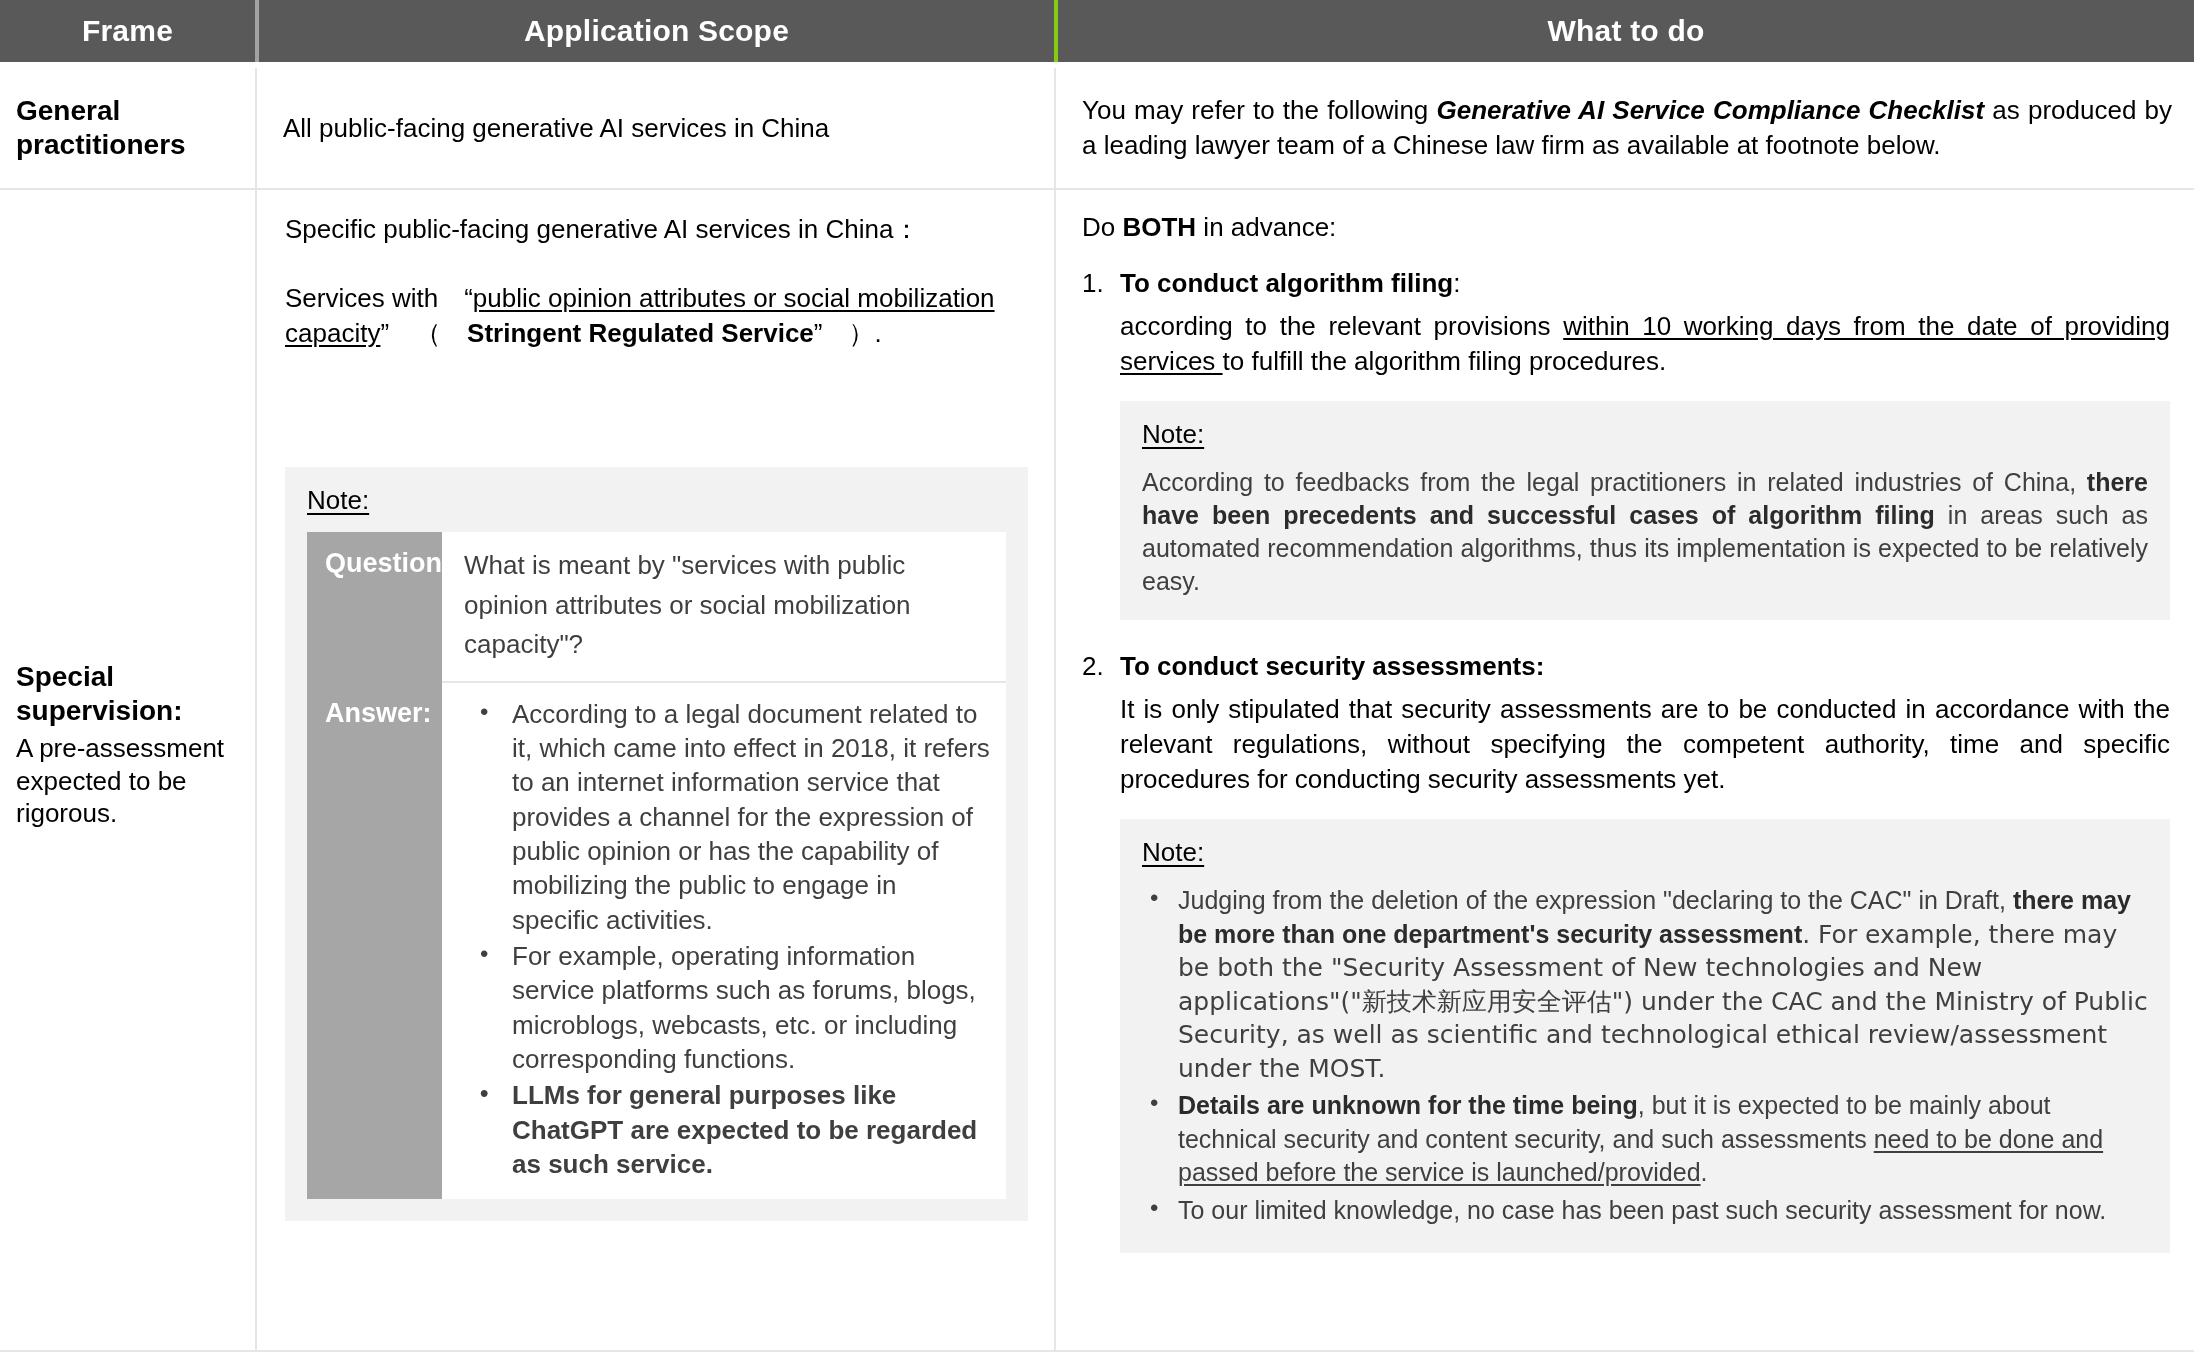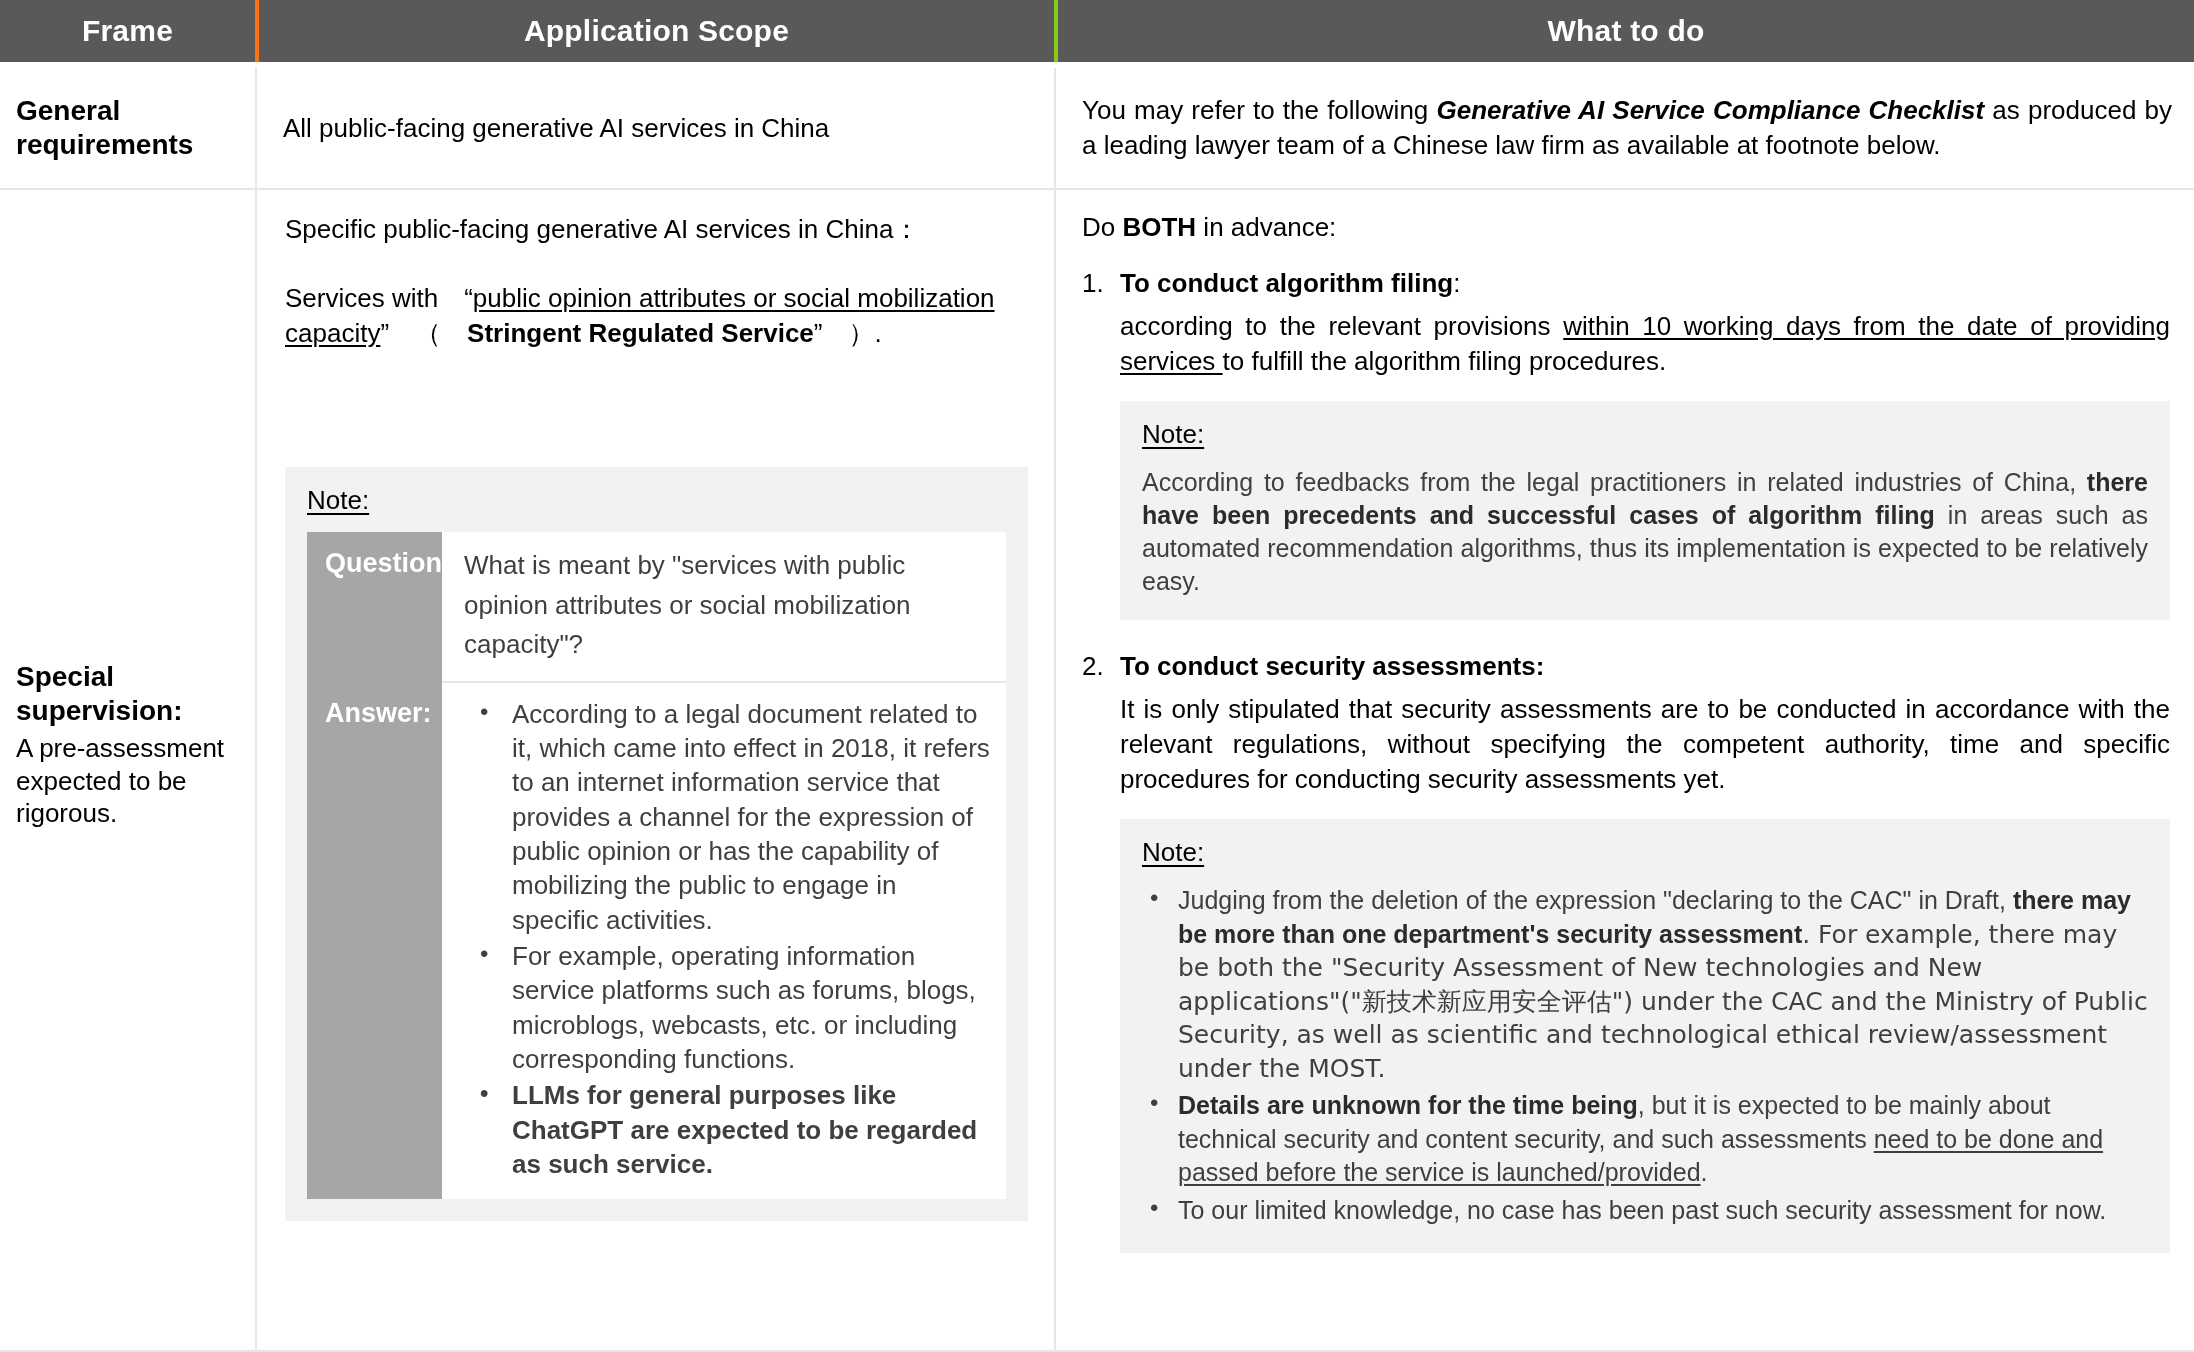--- a/index.html
+++ b/index.html
@@ -34,21 +34,21 @@
     font-weight: bold;
     font-size: 30px;
     display: flex;
     align-items: center;
     justify-content: center;
     letter-spacing: .2px;
   }
   .col-frame  { width: 255px; }
   .col-scope  { width: 799px; }
   .col-what   { width: 1140px; }
-  .th.col-scope { border-left: 4px solid #f97316; }
+  .th.col-scope { border-left: 4px solid #a3a3a3; }
   .th.col-what  { border-left: 4px solid #84cc16; }
 
   .rowgap { height: 6px; flex: 0 0 6px; background: #ffffff; }
 
   
   .tr { display: flex; }
   .td {
     background: #ffffff;
     border-bottom: 2px solid #e4e6ea;
     padding: 0;
@@ -196,21 +196,21 @@
 
   <div class="thead">
     <div class="th col-frame">Frame</div>
     <div class="th col-scope">Application Scope</div>
     <div class="th col-what">What to do</div>
   </div>
   <div class="rowgap"></div>
 
   <div class="tr row1">
     <div class="td col-frame">
-      <div class="frame-label">General requirements</div>
+      <div class="frame-label">General practitioners</div>
     </div>
     <div class="td col-scope frame-mid">
       <div class="cell-pad body-text">All public-facing generative AI services in China</div>
     </div>
     <div class="td col-what frame-mid">
       <div class="cell-pad body-text just">
         <span>You may refer to the following </span><span class="bi">Generative AI Service Compliance Checklist</span><span> as produced by a leading lawyer team of a Chinese law firm as available at footnote below.</span>
       </div>
     </div>
   </div>

